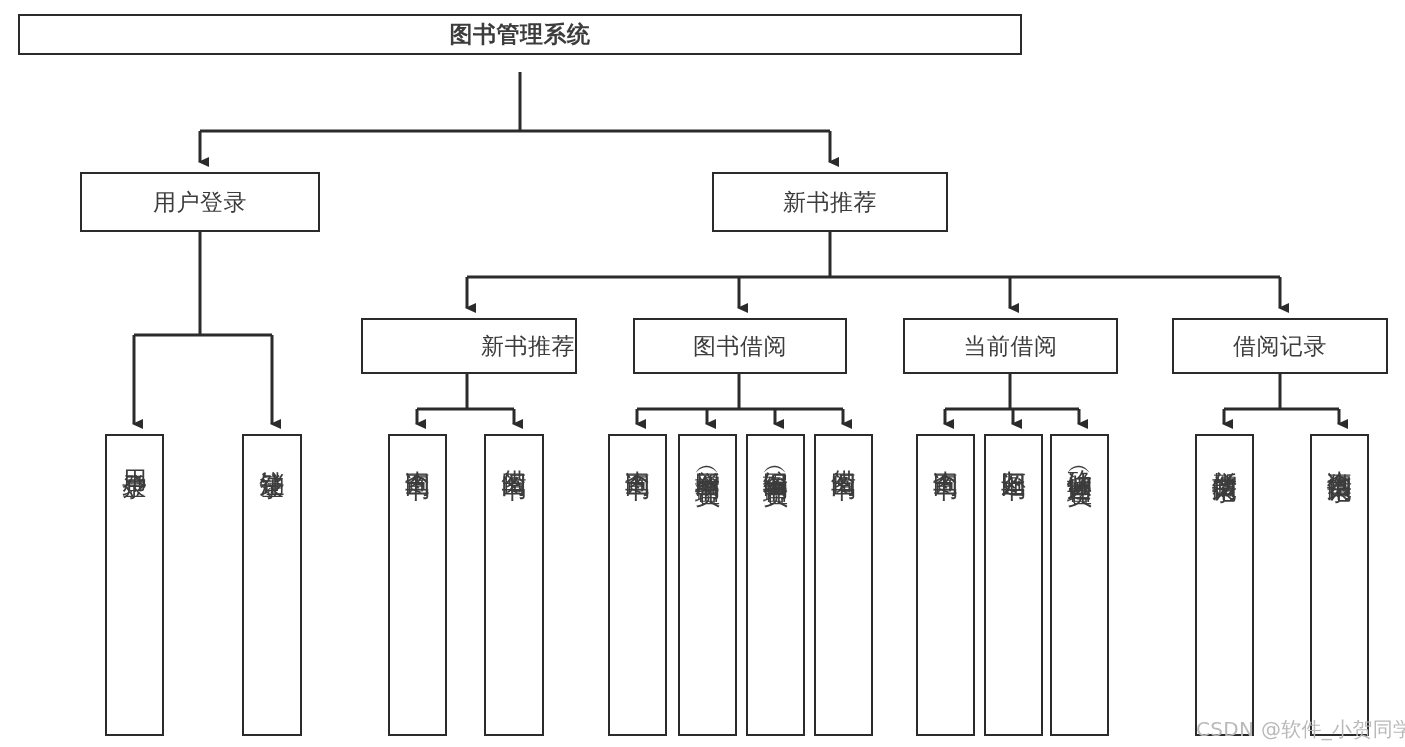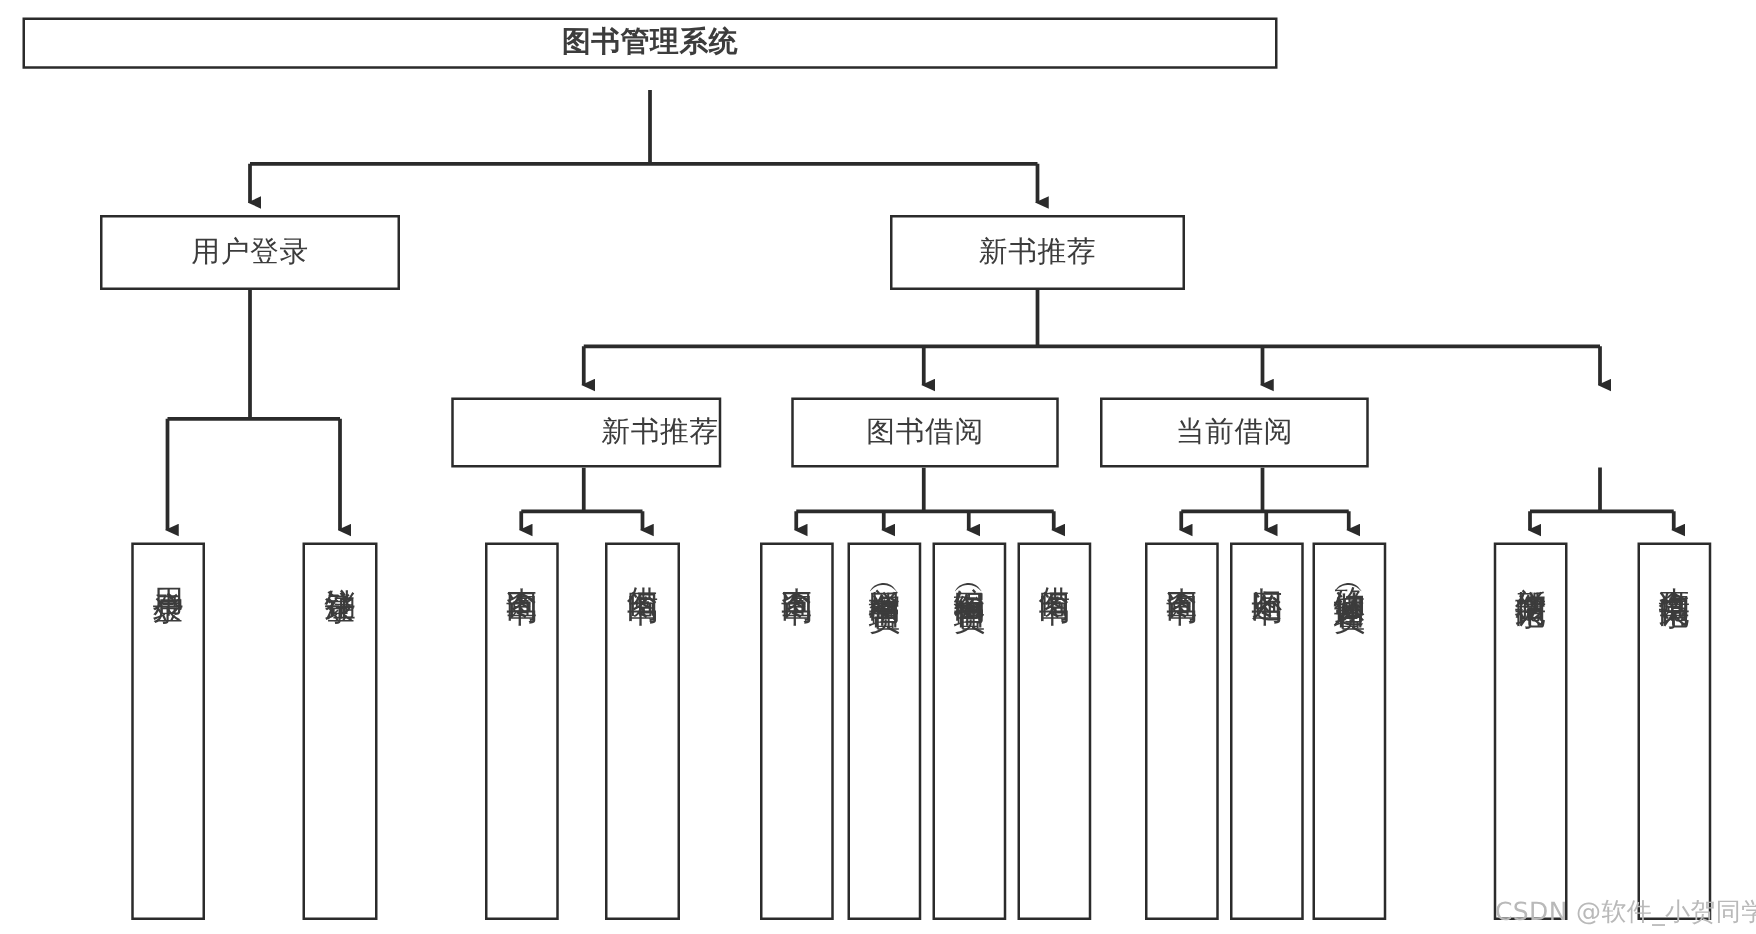--- a/index.html
+++ b/index.html
@@ -139,24 +139,27 @@
   </div>
 
   <div class="node horiz" style="left:361px; top:318px; width:216px; height:56px;justify-content:flex-end;">
     <span class="lbl">新书推荐</span>
   </div>
 
   <div class="node horiz" style="left:633px; top:318px; width:214px; height:56px;">
     <span class="lbl">图书借阅</span>
   </div>
 
-  <div class="node horiz" style="left:880px; top:318px; width:215px; height:56px;">
+  <div class="node horiz" style="left:903px; top:318px; width:215px; height:56px;">
     <span class="lbl">当前借阅</span>
   </div>
 
+  <div class="node horiz" style="left:1172px; top:318px; width:216px; height:56px;">
+    <span class="lbl">借阅记录</span>
+  </div>
 
   <div class="node vert" style="left:105px; top:434px; width:59px; height:302px;">
     <span class="lbl">用户登录</span>
   </div>
   <div class="node vert" style="left:242px; top:434px; width:60px; height:302px;">
     <span class="lbl">注销登录</span>
   </div>
 
   <div class="node vert" style="left:388px; top:434px; width:59px; height:302px;">
     <span class="lbl">查询图书</span>

